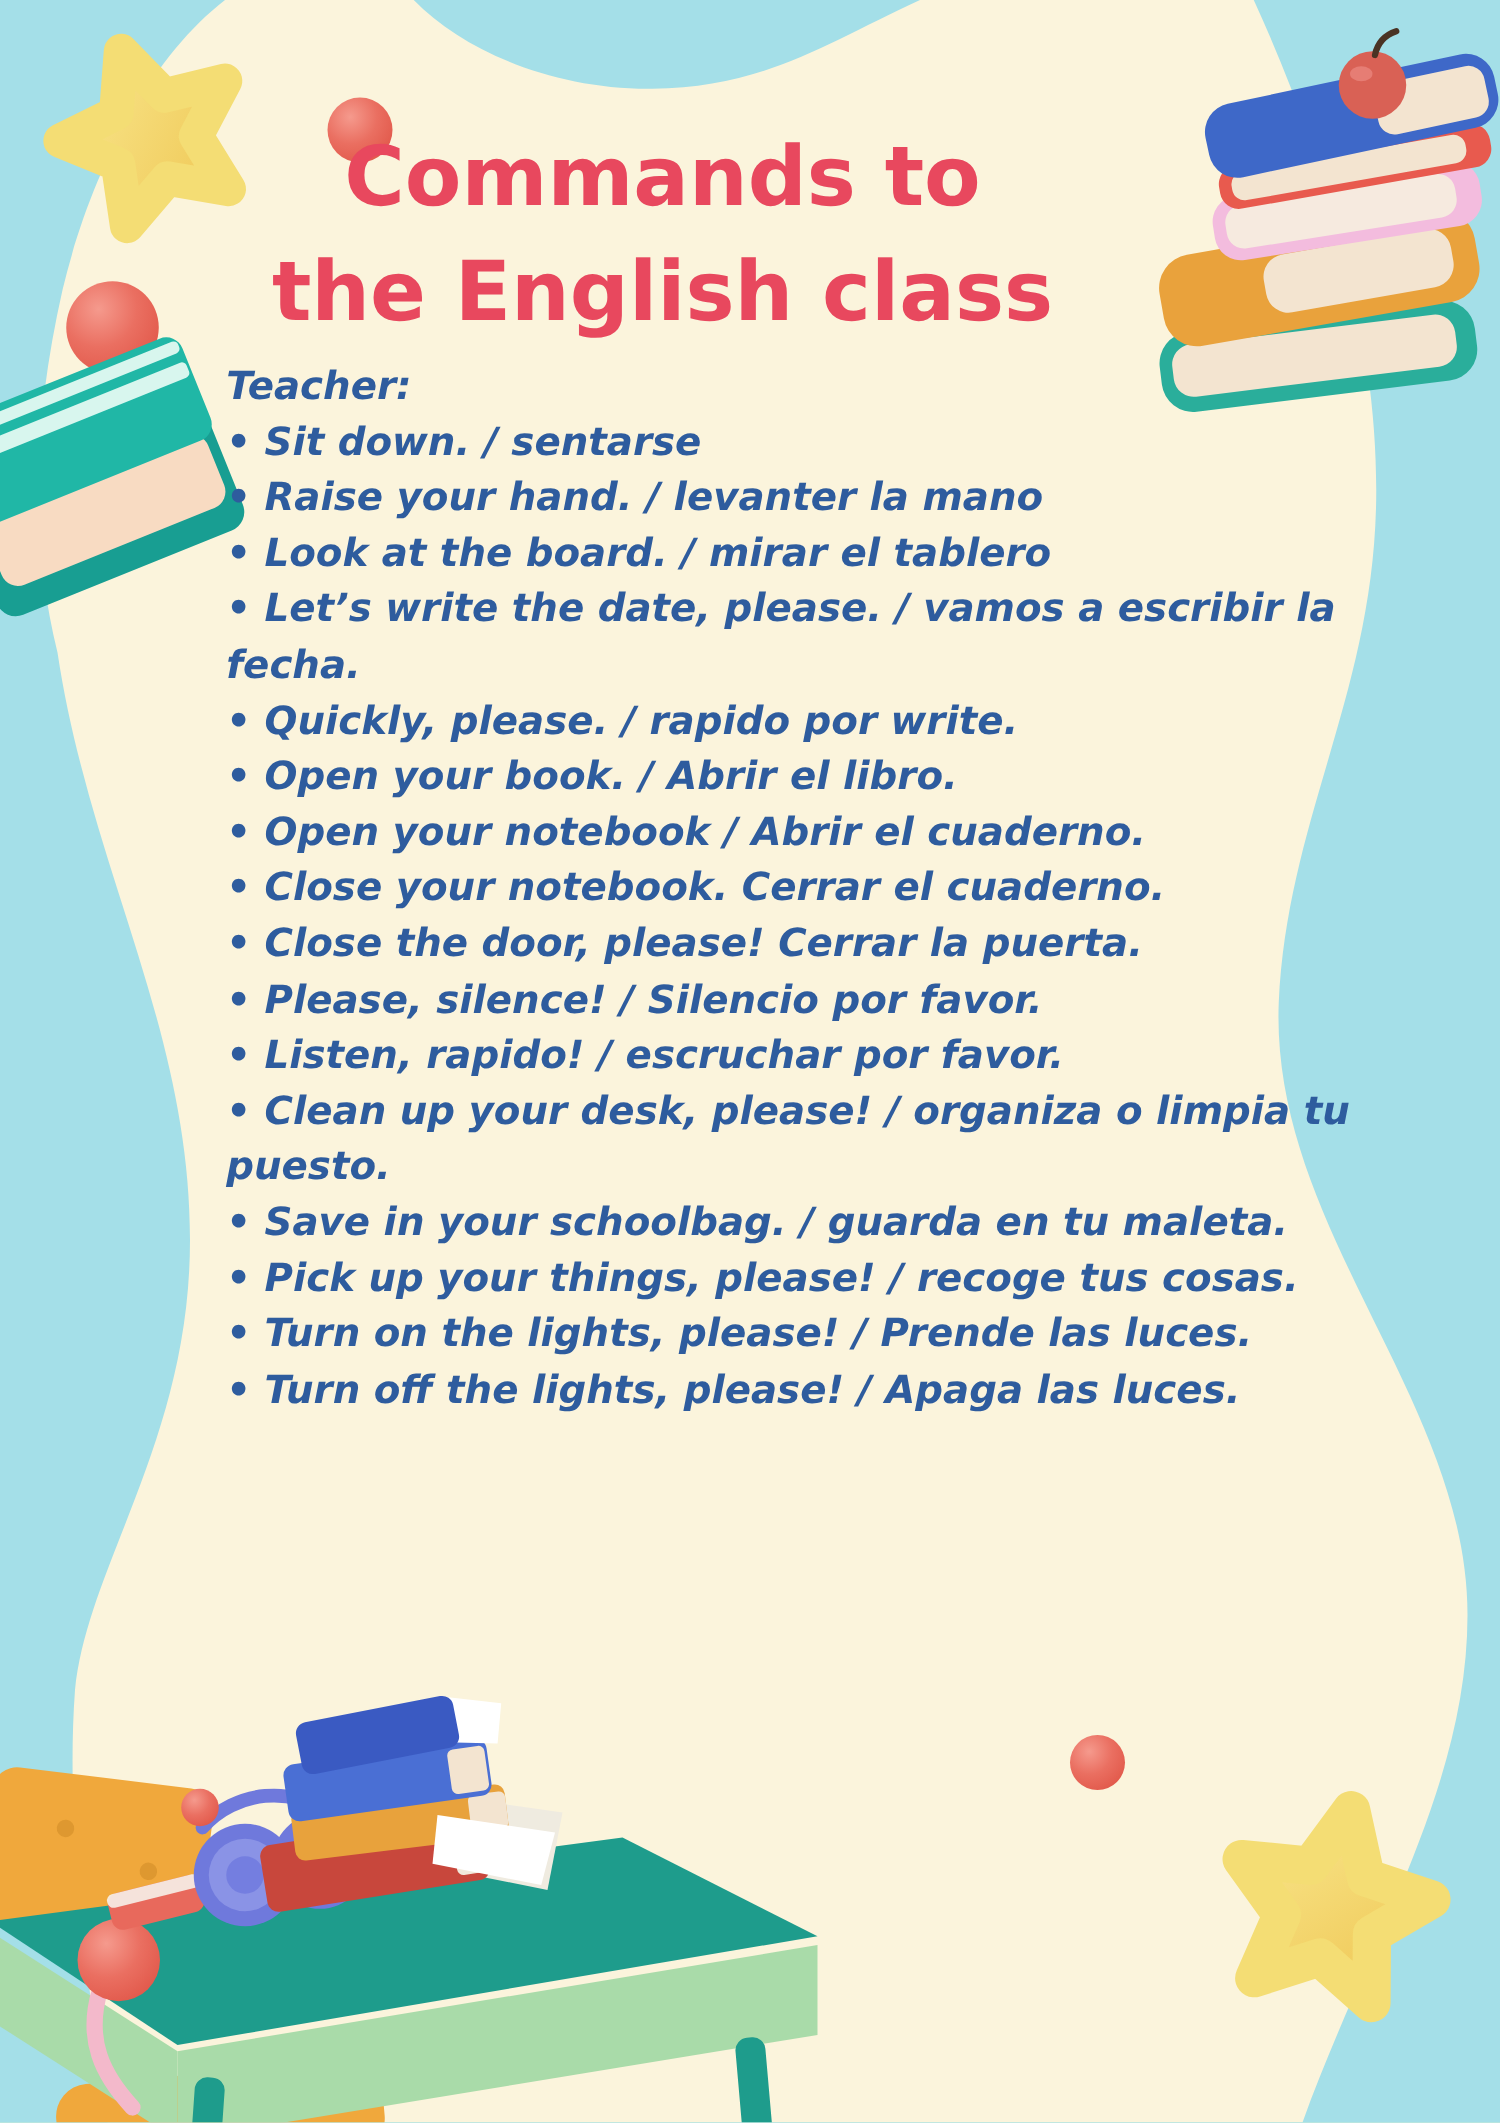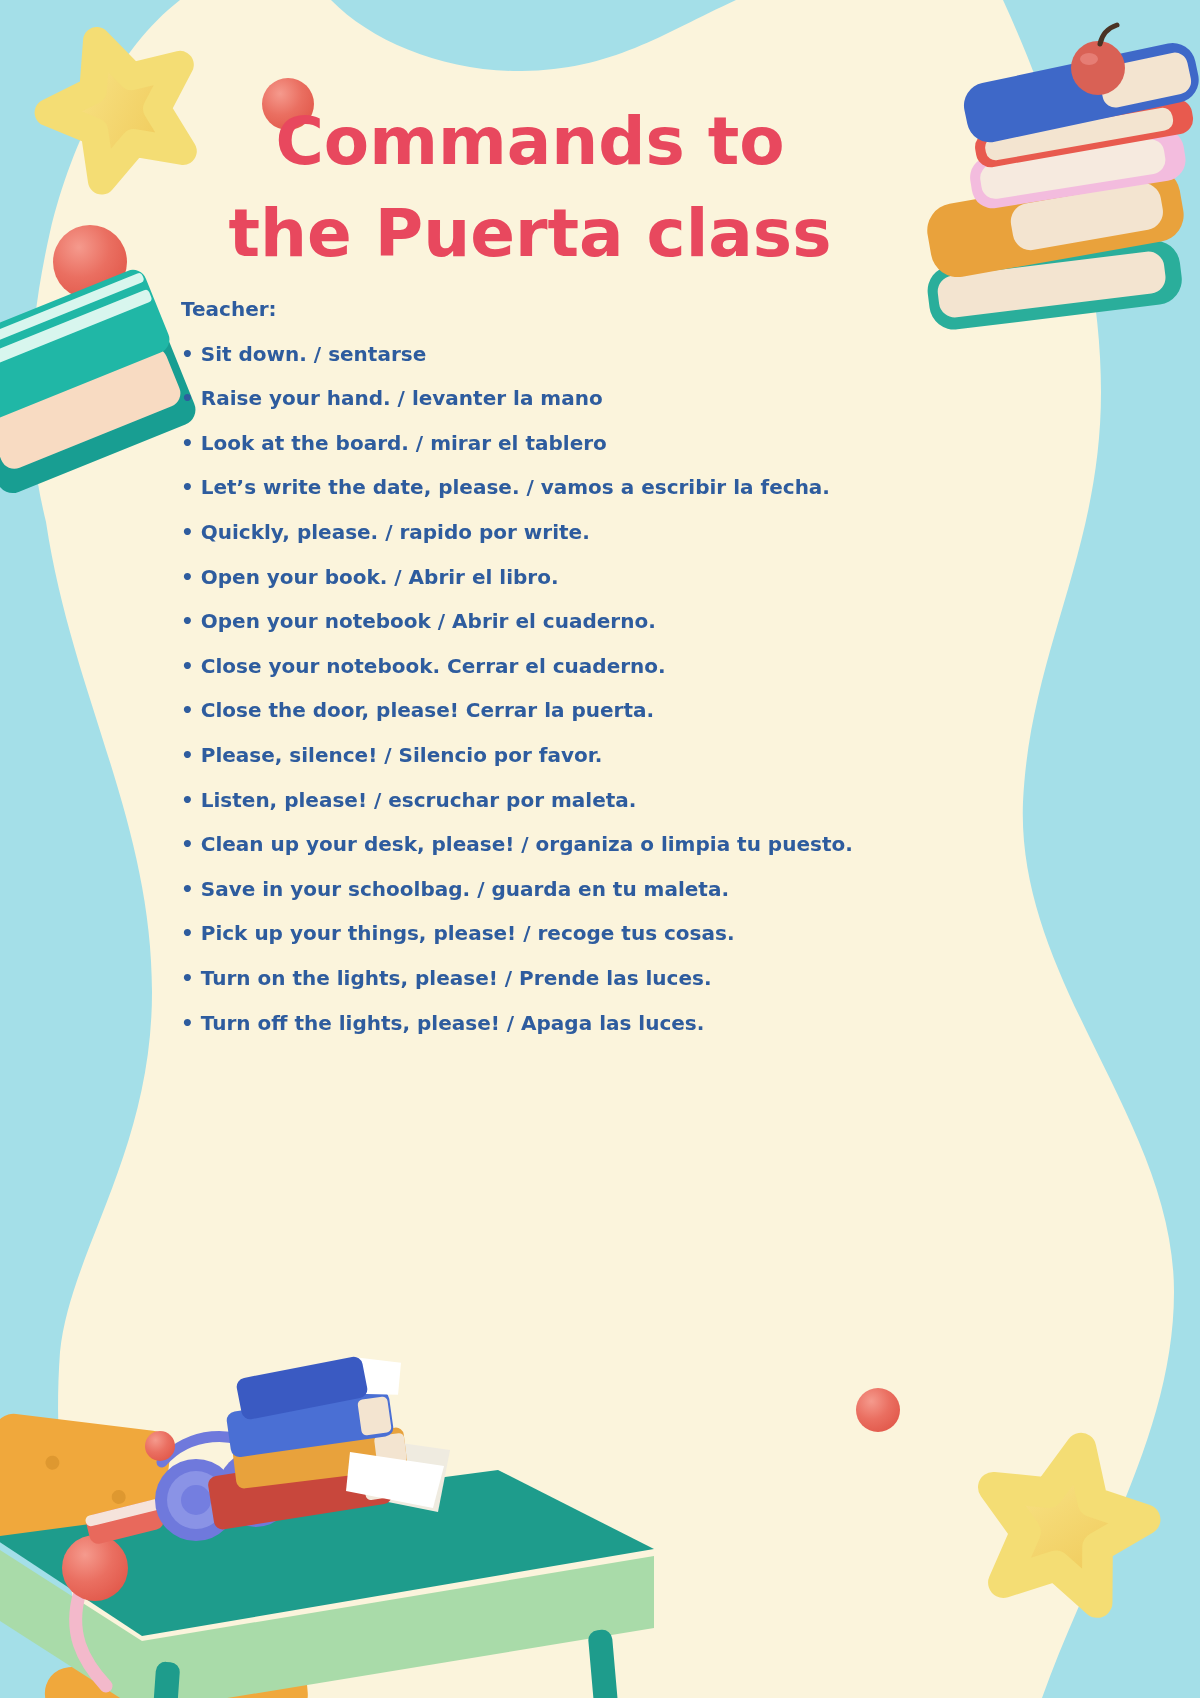--- a/index.html
+++ b/index.html
@@ -7,21 +7,21 @@
     position:relative;width:1200px;height:1698px;overflow:hidden;
     background:#fef9c3;font-family:"DejaVu Sans",sans-serif;padding-left:24px;
   }
   svg.bg{position:absolute;left:0;top:0;width:1200px;height:1698px;}
   .title{
     position:absolute;top:96px;left:90px;width:880px;text-align:center;
     color:#E8485E;font-weight:bold;font-size:66px;line-height:92px;letter-spacing:0;
   }
   .list{
     position:absolute;top:287px;left:181px;width:945px;
-    color:#2E5C9E;font-weight:bold;font-size:20px;line-height:44.6px;
+    color:#2E5C9E;font-weight:bold;font-size:31px;line-height:44.6px;font-style:italic;
   }
   .list .intro{white-space:nowrap;}
   .list .item{}
 </style>
 </head>
 <body>
 
 <div class="poster">
 
   <svg class="bg" viewBox="0 0 1200 1698">
@@ -166,36 +166,36 @@
         <g transform="translate(302,1388) rotate(-11)">
           <path d="M58,-20 L102,-6 L93,25 L52,16 Z" fill="#FFFFFF"></path>
           <rect x="-64" y="-21" width="128" height="42" rx="9" fill="#3A5AC2"></rect>
         </g>
       </g>
     </g>
   </svg>
 
   <div class="title">
     <div>Commands to</div>
-    <div>the Puerta class</div>
+    <div>the English class</div>
   </div>
 
   <div class="list">
     <div class="intro">Teacher:</div>
     <div class="item">• Sit down. / sentarse</div>
     <div class="item">• Raise your hand. / levanter la mano</div>
     <div class="item">• Look at the board. / mirar el tablero</div>
     <div class="item">• Let’s write the date, please. / vamos a escribir la fecha.</div>
     <div class="item">• Quickly, please. / rapido por write.</div>
     <div class="item">• Open your book. / Abrir el libro.</div>
     <div class="item">• Open your notebook / Abrir el cuaderno.</div>
     <div class="item">• Close your notebook. Cerrar el cuaderno.</div>
     <div class="item">• Close the door, please! Cerrar la puerta.</div>
     <div class="item">• Please, silence! / Silencio por favor.</div>
-    <div class="item">• Listen, please! / escruchar por maleta.</div>
+    <div class="item">• Listen, rapido! / escruchar por favor.</div>
     <div class="item">• Clean up your desk, please! / organiza o limpia tu puesto.</div>
     <div class="item">• Save in your schoolbag. / guarda en tu maleta.</div>
     <div class="item">• Pick up your things, please! / recoge tus cosas.</div>
     <div class="item">• Turn on the lights, please! / Prende las luces.</div>
     <div class="item">• Turn off the lights, please! / Apaga las luces.</div>
   </div>
 
 </div>
 
 </body></html>

